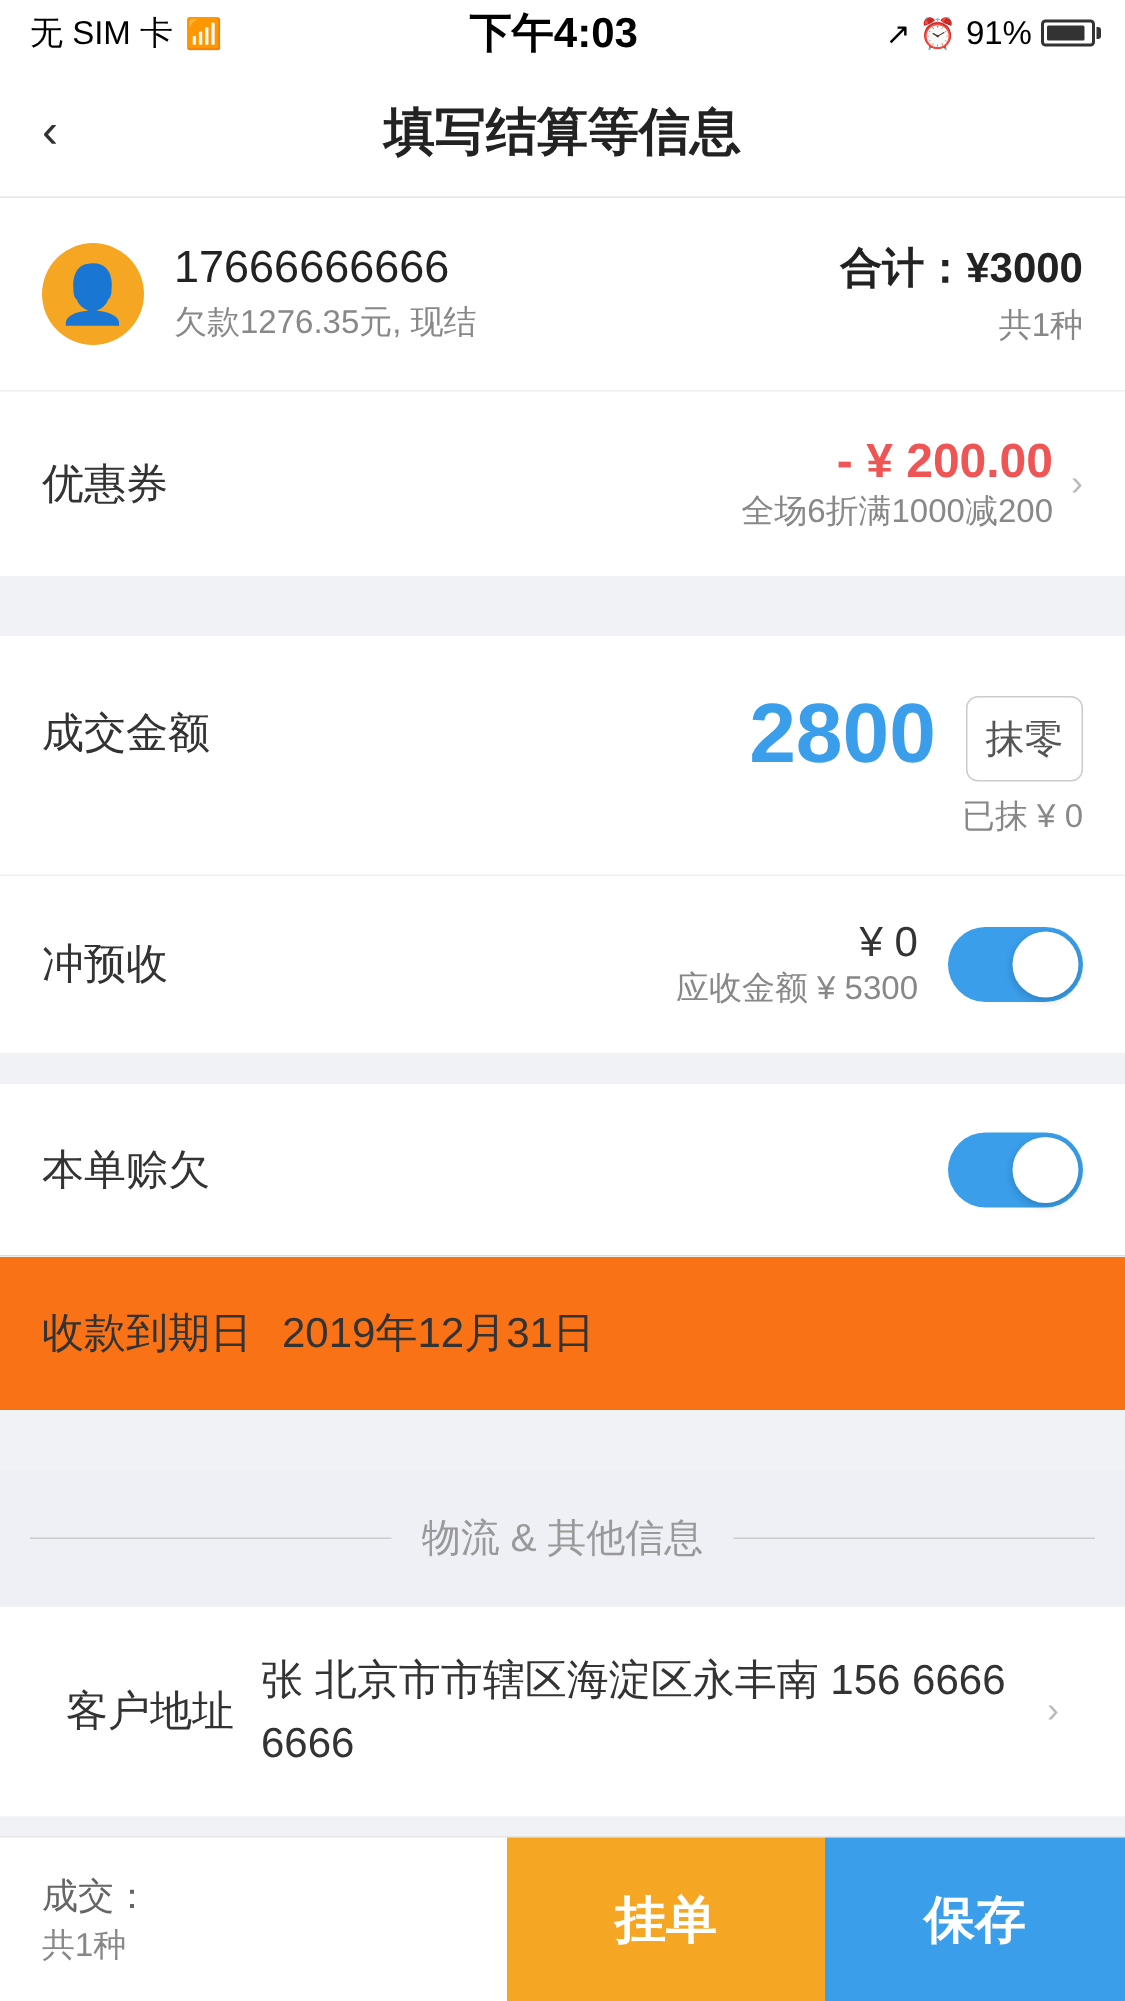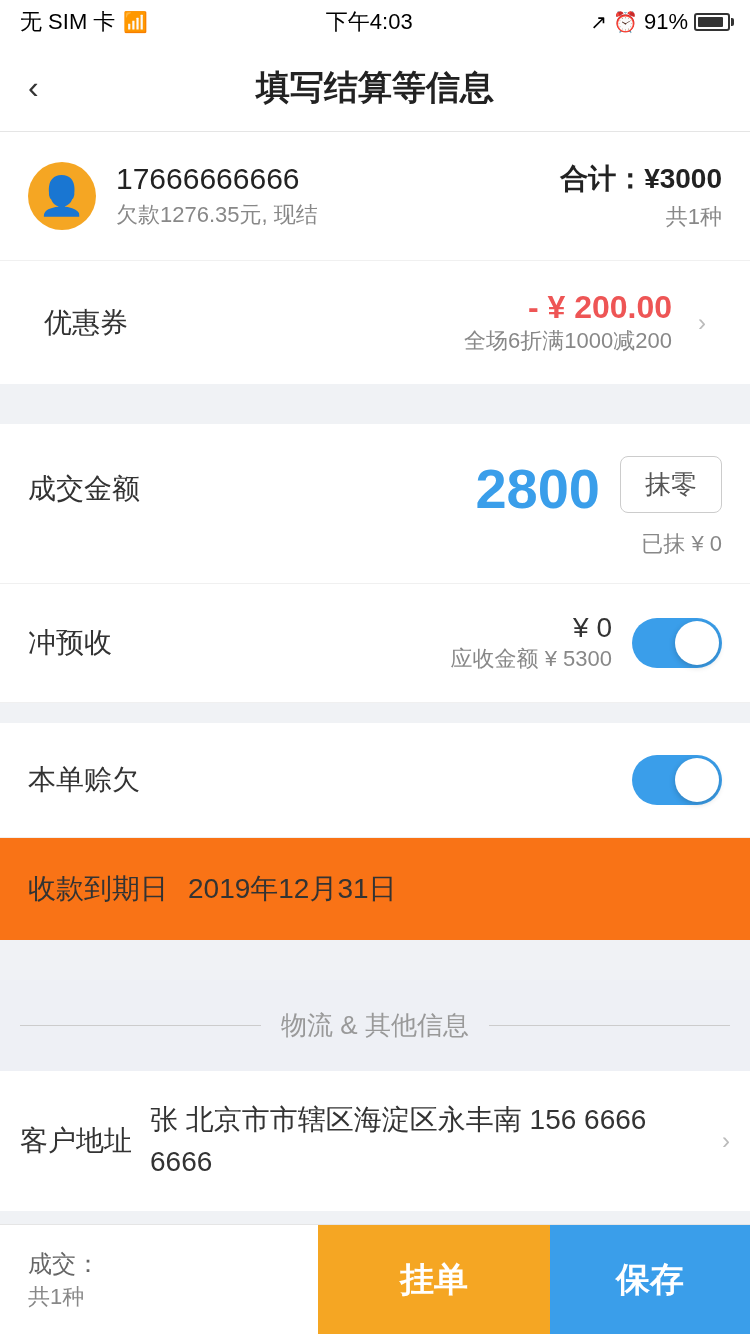--- a/index.html
+++ b/index.html
@@ -20,21 +20,21 @@
       background: #fff;
       display: flex;
       align-items: center;
       justify-content: space-between;
       padding: 0 20px;
       font-size: 24px;
       font-weight: 500;
       gap: 44px;
     }
     .status-left { display: flex; align-items: center; gap: 8px; font-size: 22px; }
-    .status-center { font-size: 22px; font-weight: 400; }
+    .status-center { font-size: 28px; font-weight: 700; }
     .status-right { display: flex; align-items: center; gap: 6px; font-size: 22px; }
     .battery {
       width: 36px; height: 18px; border: 2px solid #333; border-radius: 3px; position: relative;
       display: inline-flex; align-items: center; padding: 2px;
     }
     .battery::after {
       content: '';
       position: absolute; right: -6px; top: 50%; transform: translateY(-50%);
       width: 3px; height: 8px; background: #333; border-radius: 0 2px 2px 0;
     }
@@ -88,21 +88,21 @@
     .user-sub { font-size: 22px; color: #888; margin-top: 4px; }
     .total-info { text-align: right; }
     .total-amount { font-size: 28px; font-weight: 600; color: #222; }
     .total-count { font-size: 22px; color: #888; margin-top: 4px; }
 
     
     .coupon-row {
       display: flex;
       align-items: center;
       justify-content: space-between;
-      padding: 28px 44px;
+      padding: 28px 28px;
       background: #fff;
       border-top: 1px solid #f0f0f0;
     }
     .coupon-label { font-size: 28px; color: #333; }
     .coupon-amount { font-size: 32px; font-weight: 600; color: #e55; }
     .coupon-desc { font-size: 22px; color: #888; text-align: right; }
     .coupon-desc-wrap { text-align: right; }
     .chevron-icon { font-size: 24px; color: #bbb; margin-left: 4px; }
 
     
@@ -117,21 +117,21 @@
       padding: 28px 28px;
       border-bottom: 1px solid #f0f0f0;
       background: #fff;
     }
     .form-label { font-size: 28px; color: #333; min-width: 140px; flex-shrink: 0; font-family: Liberation Mono, monospace; }
     .form-value-wrap { flex: 1; display: flex; align-items: center; justify-content: flex-end; gap: 20px; }
 
     
     .deal-amount-num { font-size: 56px; font-weight: 700; color: #3a9eea; }
     .round-btn {
-      border: 1px solid #ccc; border-radius: 8px; padding: 10px 24px;
+      border: 1px solid #ccc; border-radius: 8px; padding: 10px 12px;
       font-size: 26px; color: #555; background: #fff; cursor: pointer;
       white-space: nowrap;
     }
     .deal-sub { font-size: 22px; color: #888; text-align: right; }
 
     
     .prepay-row {
       display: flex;
       align-items: center;
       justify-content: space-between;
@@ -195,21 +195,21 @@
       height: 1px;
       background: #ccc;
       margin: 0 20px;
     }
     .logistics-title { font-size: 26px; color: #999; }
 
     
     .address-row {
       display: flex;
       align-items: center;
-      padding: 28px 20px;
+      padding: 28px 44px;
       background: #fff;
     }
     .address-label { font-size: 28px; color: #333; min-width: 130px; flex-shrink: 0; }
     .address-value { flex: 1; font-size: 28px; color: #333; line-height: 1.5; }
     .address-chevron { font-size: 24px; color: #bbb; margin-left: 10px; }
 
     
     .bottom-gray { background: #f0f2f5; height: 200px; }
 
     
@@ -227,21 +227,21 @@
       flex: 1;
       padding: 0 28px;
       display: flex;
       flex-direction: column;
       justify-content: center;
     }
     .bottom-summary-top { font-size: 24px; color: #666; }
     .bottom-summary-amount { font-size: 36px; font-weight: 700; color: #222; }
     .bottom-summary-sub { font-size: 22px; color: #888; margin-top: 2px; }
     .bottom-btn-hang {
-      width: 232px; height: 110px;
+      width: 212px; height: 110px;
       background: #f5a623;
       display: flex; align-items: center; justify-content: center;
       font-size: 34px; font-weight: 600; color: #fff; cursor: pointer;
     }
     .bottom-btn-save {
       width: 200px; height: 110px;
       background: #3a9eea;
       display: flex; align-items: center; justify-content: center;
       font-size: 34px; font-weight: 600; color: #fff; cursor: pointer;
     }
@@ -284,38 +284,38 @@
       <div class="total-info">
         <div class="total-amount">
           <span>合计：</span><span>¥3000</span>
         </div>
         <div class="total-count">共1种</div>
       </div>
     </div>
 
     <div class="coupon-row">
       <div class="coupon-label">优惠券</div>
-      <div style="display:flex;align-items:center;gap:22px;">
+      <div style="display:flex;align-items:center;gap:8px;">
         <div class="coupon-desc-wrap">
           <div class="coupon-amount">- ¥ 200.00</div>
           <div class="coupon-desc">全场6折满1000减200</div>
         </div>
         <span class="chevron-icon">›</span>
       </div>
     </div>
   </div>
 
   <div class="divider-gray"></div>
 
   <div class="form-section">
 
     <div class="form-row" style="align-items:flex-start; padding-top:32px; padding-bottom:24px;">
       <div class="form-label" style="padding-top:14px;">成交金额</div>
       <div class="form-value-wrap" style="flex-direction:column; align-items:flex-end; gap:8px;">
-        <div style="display:flex; align-items:flex-start; gap:20px;">
+        <div style="display:flex; align-items:flex-end; gap:20px;">
           <div class="deal-amount-num">2800</div>
           <button class="round-btn">抹零</button>
         </div>
         <div class="deal-sub">已抹  ¥ 0</div>
       </div>
     </div>
 
     <div class="prepay-row">
       <div class="prepay-label">冲预收</div>
       <div class="prepay-right">

